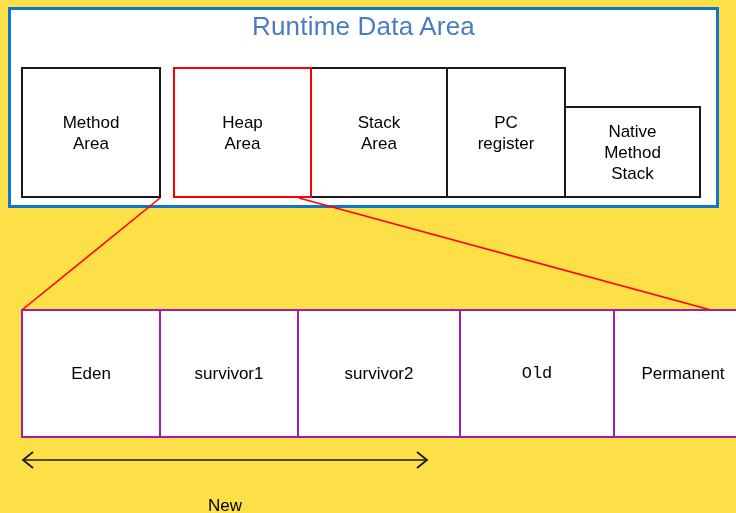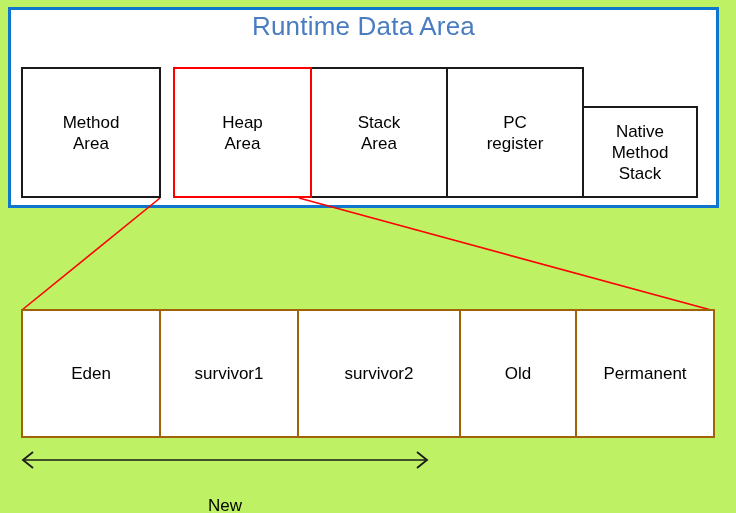--- a/index.html
+++ b/index.html
@@ -7,21 +7,21 @@
     padding: 0;
     background: #ffffff;
   }
   body {
     font-family: "Liberation Sans", sans-serif;
   }
   #canvas {
     position: relative;
     width: 736px;
     height: 513px;
-    background: #bef264;
+    background: #fde047;
     overflow: hidden;
   }
 
   
   .runtime-frame {
     position: absolute;
     left: 8px;
     top: 7px;
     width: 711px;
     height: 201px;
@@ -88,21 +88,21 @@
     position: absolute;
     left: 21px;
     top: 309px;
     height: 129px;
     display: flex;
     align-items: stretch;
     z-index: 3;
   }
   .heap-box {
     box-sizing: border-box;
-    border: 2px solid #a16207;
+    border: 2px solid #a21caf;
     background: #ffffff;
     display: flex;
     align-items: center;
     justify-content: center;
     text-align: center;
     font-size: 17px;
     line-height: 21px;
     color: #000000;
     margin-left: -2px;
   }
@@ -145,26 +145,26 @@
     <div class="mem-box highlight" style="width:139px;margin-left:12px;">
       <span class="mem-label">Heap
 Area</span>
     </div>
 
     <div class="mem-box" style="width:138px;">
       <span class="mem-label">Stack
 Area</span>
     </div>
 
-    <div class="mem-box" style="width:138px;">
+    <div class="mem-box" style="width:120px;">
       <span class="mem-label">PC
 register</span>
     </div>
 
-    <div class="mem-box" style="width:116px;margin-top:39px;">
+    <div class="mem-box" style="width:137px;margin-top:39px;">
       <span class="mem-label">Native
 Method
 Stack</span>
     </div>
 
   </div>
 
   <div class="heap-row">
 
     <div class="heap-box" style="width:140px;">
@@ -172,21 +172,21 @@
     </div>
 
     <div class="heap-box" style="width:140px;text-align:center;">
       <span>survivor1</span>
     </div>
 
     <div class="heap-box" style="width:164px;">
       <span>survivor2</span>
     </div>
 
-    <div class="heap-box" style="width:118px;">
+    <div class="heap-box" style="width:156px;font-family:Liberation Mono, monospace;">
       <span>Old</span>
     </div>
 
     <div class="heap-box" style="width:140px;">
       <span>Permanent</span>
     </div>
 
   </div>
 
   <svg class="connectors" viewBox="0 0 736 513" xmlns="http://www.w3.org/2000/svg">

